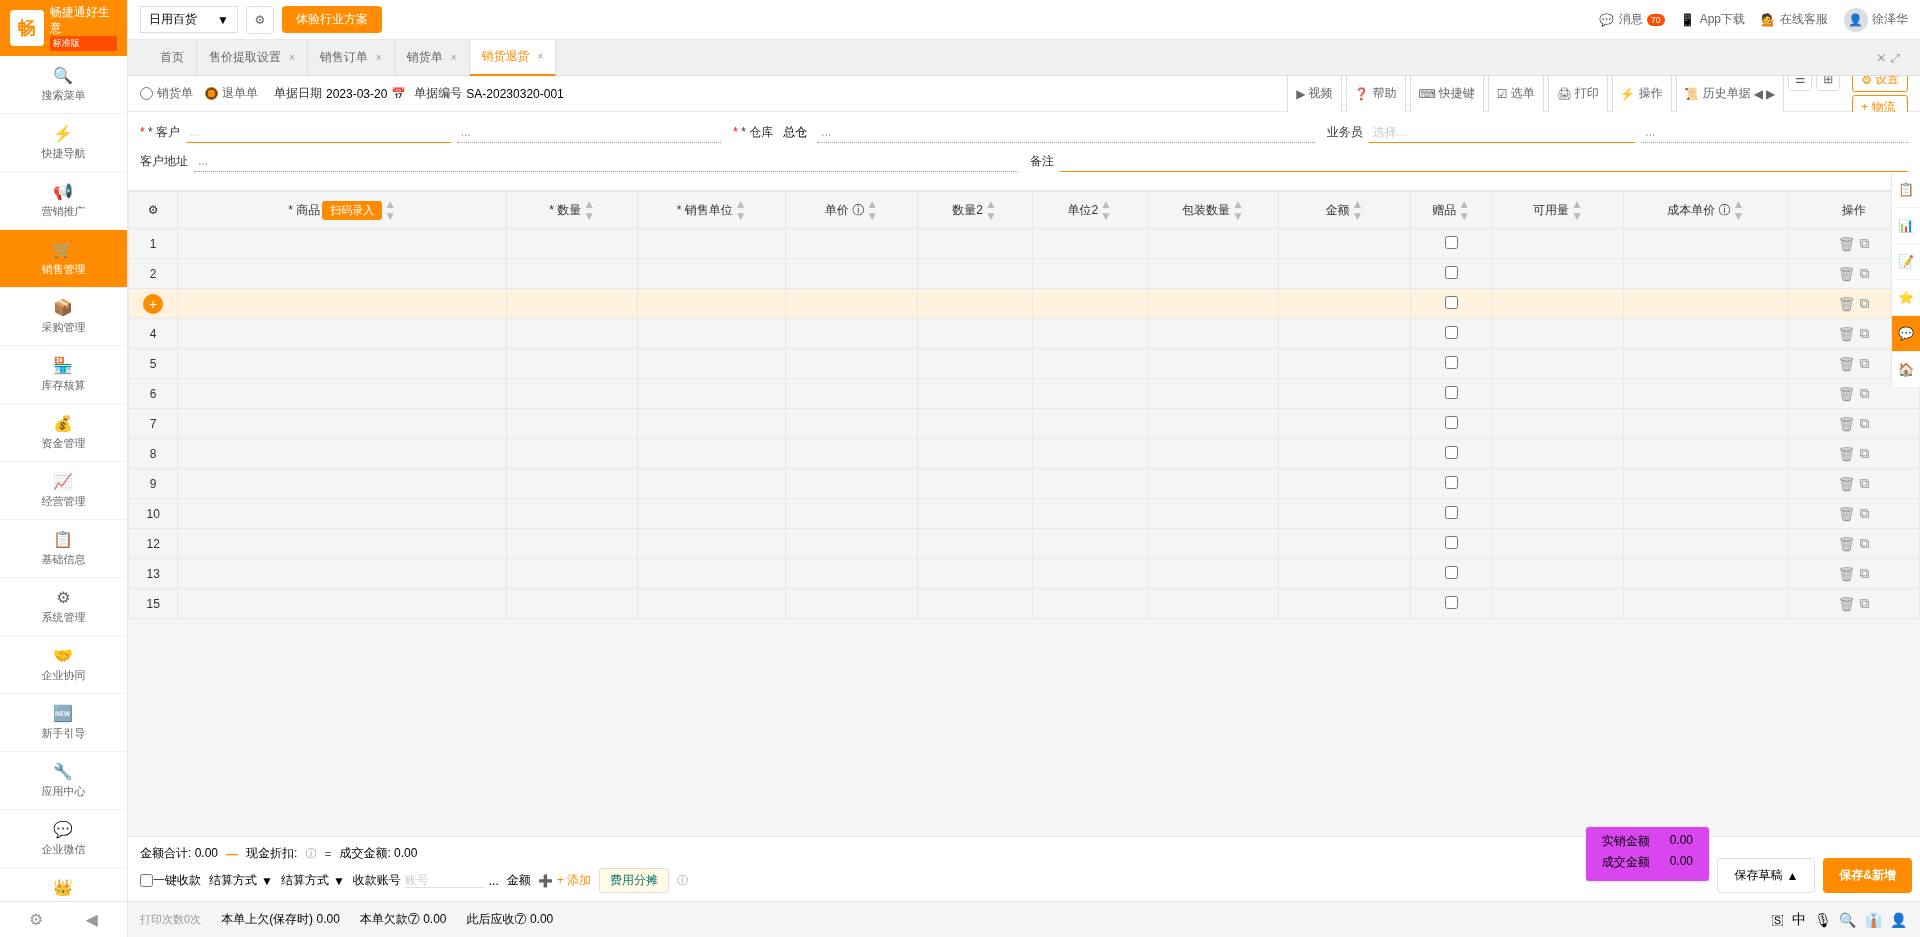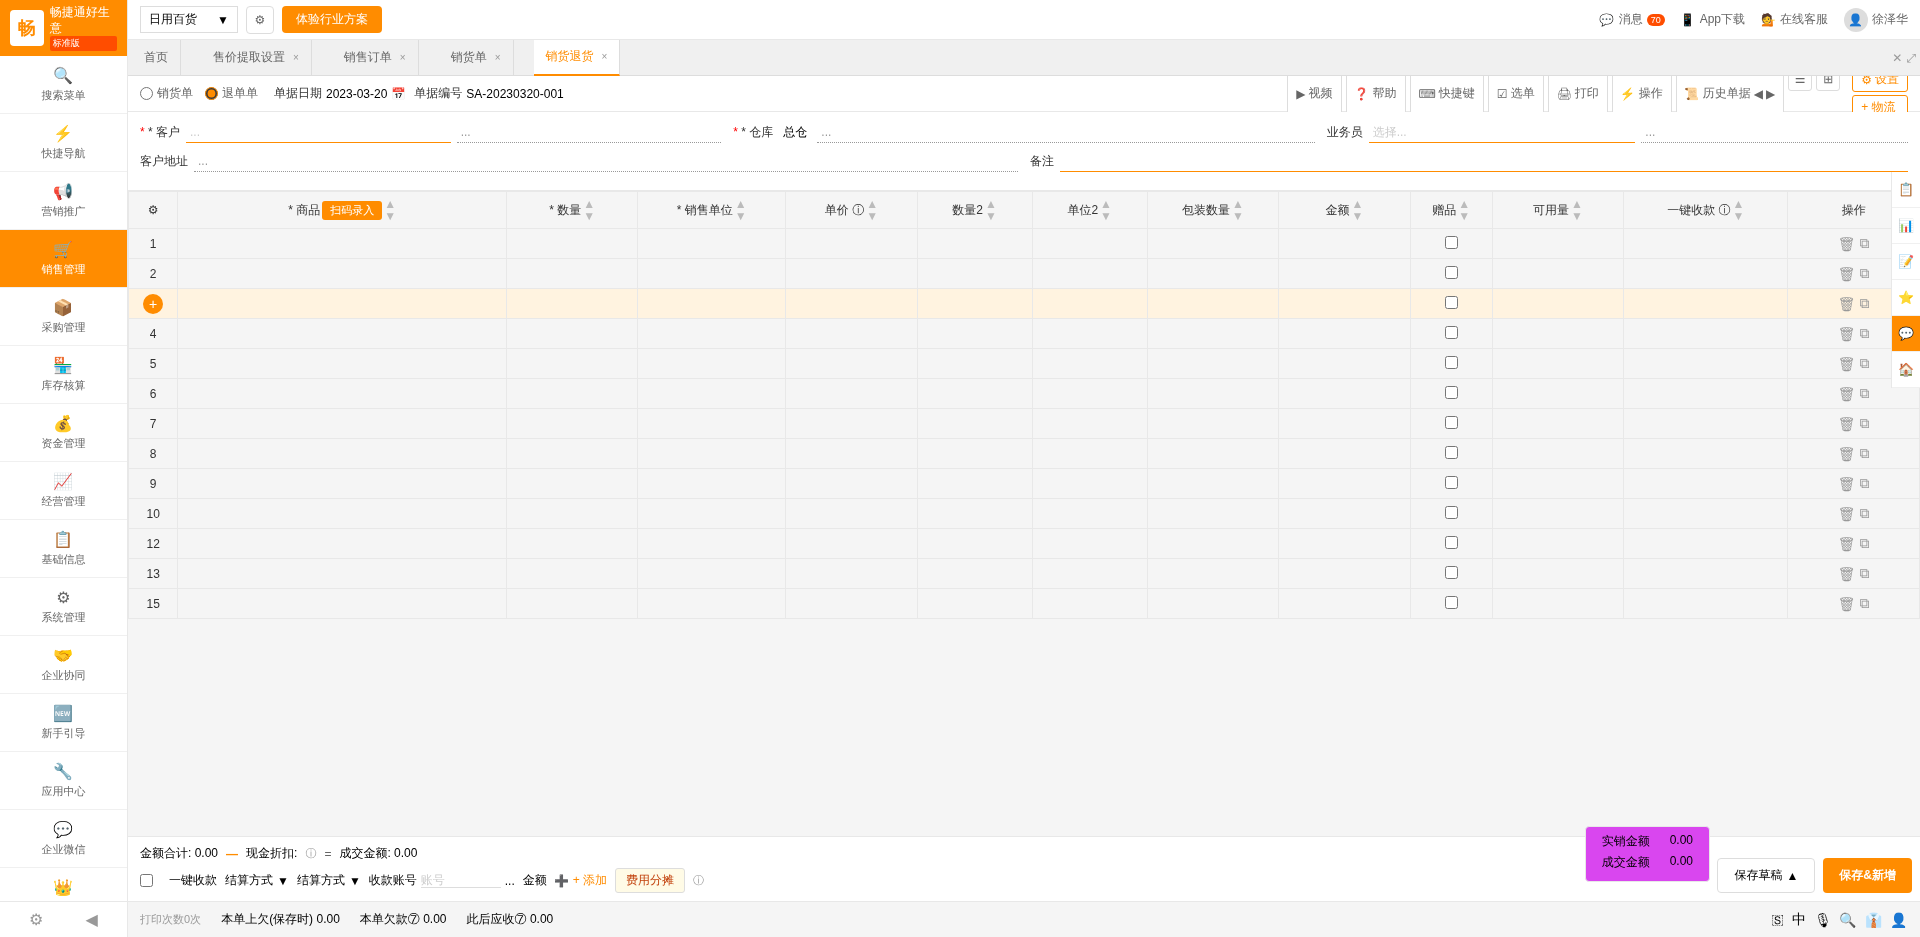--- a/index.html
+++ b/index.html
@@ -33,21 +33,21 @@
     .dropdown-select { display: flex; align-items: center; gap: 20px; border: 1px solid #ddd; padding: 4px 8px; border-radius: 0; cursor: pointer; }
     .gear-btn { width: 28px; height: 28px; display: flex; align-items: center; justify-content: center; border: 1px solid #ddd; border-radius: 4px; cursor: pointer; color: #666; }
     .trial-btn { background: #ff8c00; color: #fff; border: none; padding: 5px 14px; border-radius: 4px; cursor: pointer; font-size: 12px; }
 
     .header-right { display: flex; align-items: center; gap: 16px; }
     .header-action { display: flex; align-items: center; gap: 4px; cursor: pointer; color: #666; }
     .badge { background: #ff4d00; color: #fff; font-size: 9px; padding: 1px 4px; border-radius: 8px; min-width: 16px; text-align: center; }
     .user-avatar { width: 24px; height: 24px; background: #ddd; border-radius: 50%; display: flex; align-items: center; justify-content: center; }
 
     
-    .tab-bar { display: flex; align-items: center; background: #f0f0f0; border-bottom: 1px solid #ddd; height: 36px; padding: 0 4px; gap: 20px; }
+    .tab-bar { display: flex; align-items: center; background: #f0f0f0; border-bottom: 1px solid #ddd; height: 36px; padding: 0 20px; }
     .tab { display: flex; align-items: center; gap: 4px; padding: 0 12px; height: 36px; cursor: pointer; color: #666; border-right: 1px solid #ddd; font-size: 12px; }
     .tab.active { background: #fff; color: #ff8c00; border-bottom: 2px solid #ff8c00; }
     .tab .close-x { font-size: 10px; color: #999; margin-left: 4px; }
     .tab-end { margin-left: auto; display: flex; gap: 4px; }
 
     
     .toolbar { height: 36px; background: #fff; display: flex; align-items: center; gap: 8px; padding: 0 12px; border-bottom: 1px solid #e8e8e8; }
     .toolbar-btn { display: flex; align-items: center; gap: 3px; padding: 3px 8px; border: 1px solid #ddd; border-radius: 3px; cursor: pointer; color: #666; font-size: 11px; background: #fff; }
 
     
@@ -82,24 +82,24 @@
 
     
     .subtotal-row td { background: #fffbe6; font-weight: bold; }
 
     
     .bottom-area { background: #fff; border-top: 1px solid #e8e8e8; padding: 8px 12px; }
     .amount-row { display: flex; align-items: center; gap: 8px; margin-bottom: 6px; }
     .minus-icon { color: #ff8c00; font-weight: bold; }
     .equals-icon { color: #666; }
     .payment-row { display: flex; align-items: center; gap: 8px; }
-    .one-click-checkbox { display: flex; align-items: center; gap: 16px; }
+    .one-click-checkbox { display: flex; align-items: center; gap: 0; }
     .payment-method { display: flex; align-items: center; gap: 4px; }
     .add-btn { display: flex; align-items: center; gap: 3px; color: #ff8c00; cursor: pointer; }
-    .fee-split-btn { padding: 3px 10px; border: 1px solid #ddd; border-radius: 3px; cursor: pointer; background: #fffbe6; color: #c2410c; text-align: center; }
+    .fee-split-btn { padding: 3px 10px; border: 1px solid #ddd; border-radius: 3px; cursor: pointer; background: #fffbe6; color: #0f766e; text-align: center; }
     .summary-row { display: flex; justify-content: space-between; gap: 20px; margin-bottom: 4px; }
     .save-draft-btn { padding: 8px 16px; background: #fff; border: 1px solid #ddd; border-radius: 4px; cursor: pointer; display: flex; align-items: center; gap: 4px; }
     .save-new-btn { padding: 8px 16px; background: #ff8c00; color: #fff; border: none; border-radius: 4px; cursor: pointer; font-weight: bold; }
 
     
     .info-icon { color: #999; cursor: pointer; font-size: 11px; }
 
     
     .toolbar-right { margin-left: auto; display: flex; gap: 4px; }
     .panel-btn { width: 24px; height: 24px; display: flex; align-items: center; justify-content: center; border: 1px solid #ddd; border-radius: 3px; cursor: pointer; color: #666; }
@@ -461,21 +461,21 @@
                   <div class="col-header">
                     <span>可用量</span>
                     <div class="sort-icons">
                         <span>▲</span>
                         <span>▼</span>
                       </div>
                   </div>
                 </th>
                 <th style="width:100px;">
                   <div class="col-header">
-                    <span>一键收款 ⓘ</span>
+                    <span>成本单价 ⓘ</span>
                     <div class="sort-icons">
                         <span>▲</span>
                         <span>▼</span>
                       </div>
                   </div>
                 </th>
                 <th style="width:80px;">操作</th>
               </tr>
             </thead>
             <tbody>

